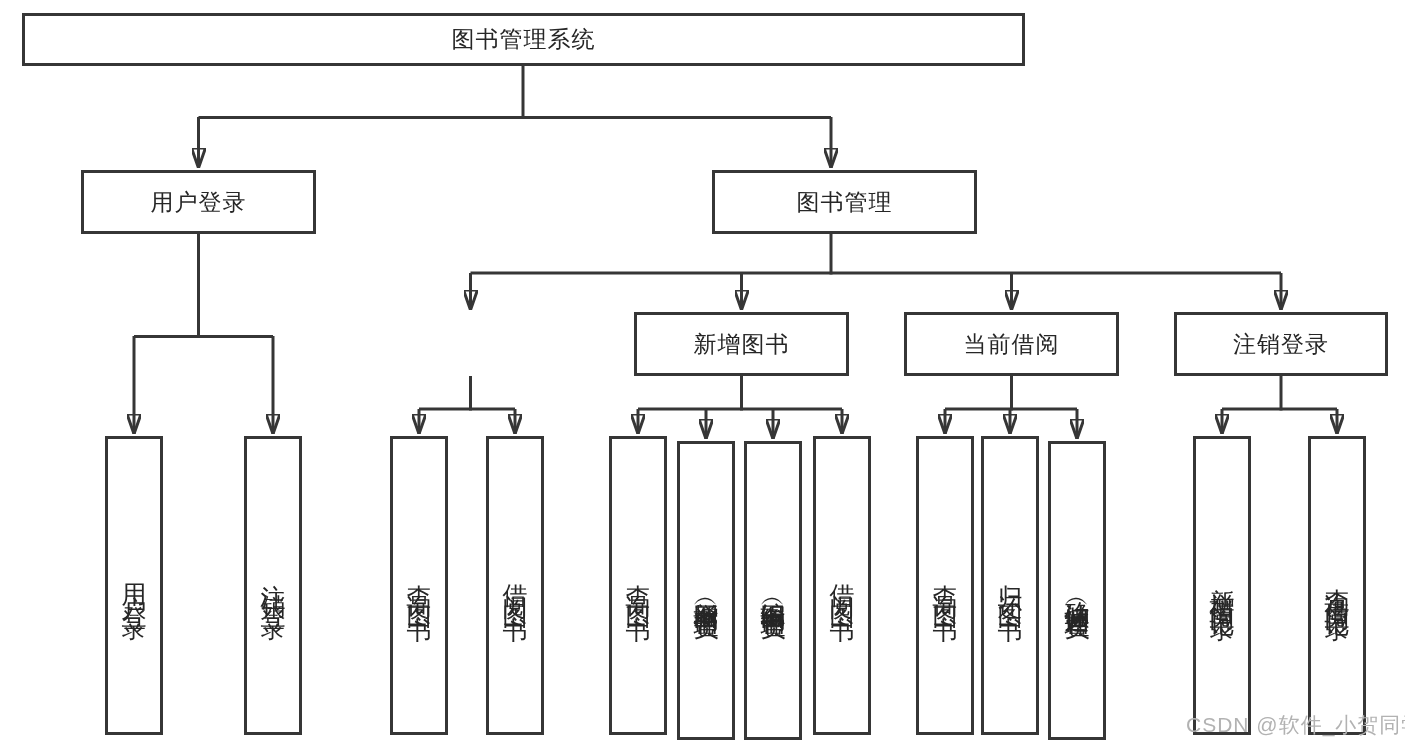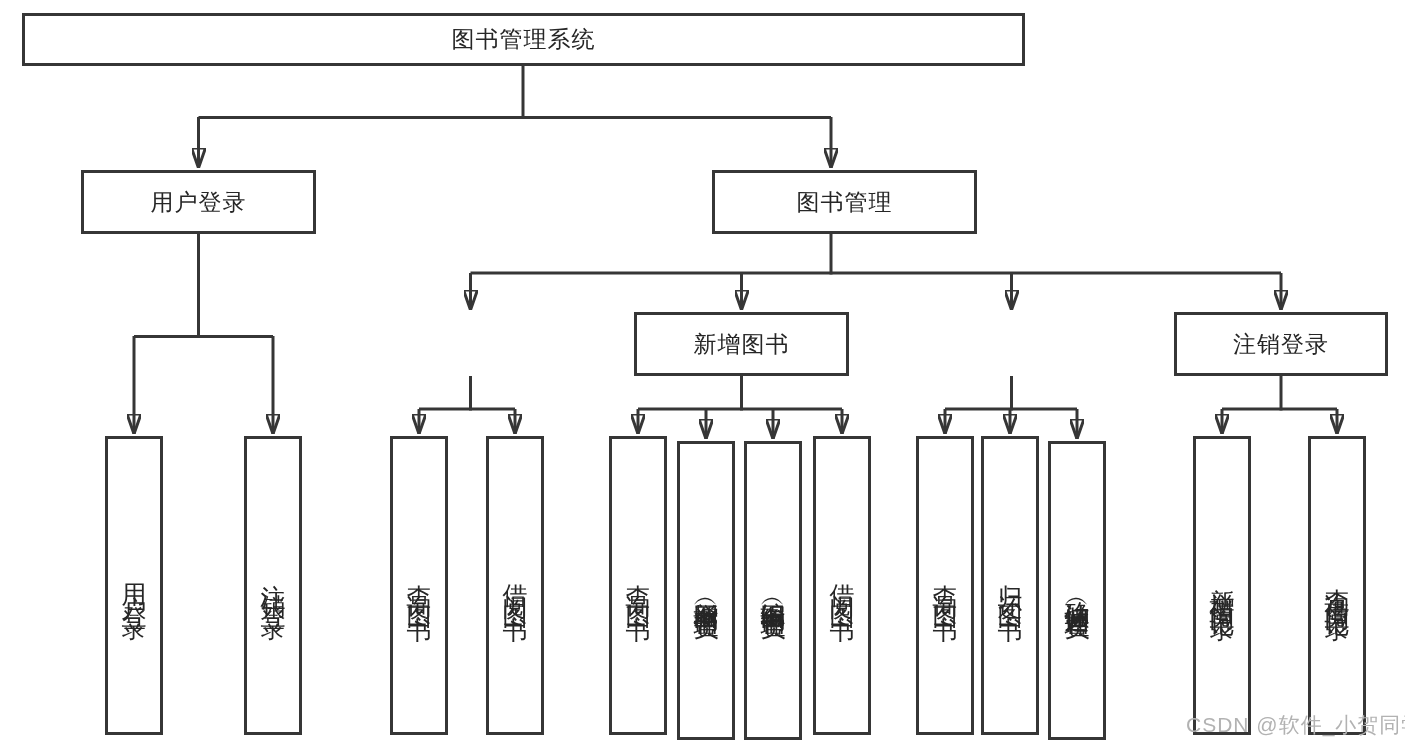--- a/index.html
+++ b/index.html
@@ -136,20 +136,23 @@
   <div class="box h-box n-user">
     <span>用户登录</span>
   </div>
   <div class="box h-box n-book">
     <span>图书管理</span>
   </div>
 
   <div class="box h-box n-borrow">
     <span>新增图书</span>
   </div>
+  <div class="box h-box n-current">
+    <span>当前借阅</span>
+  </div>
   <div class="box h-box n-records">
     <span>注销登录</span>
   </div>
 
   <div class="box v-box leaf sp4 l-user-login">
     <span class="v-label">用户登录</span>
   </div>
   <div class="box v-box leaf sp4 l-logout">
     <span class="v-label">注销登录</span>
   </div>

